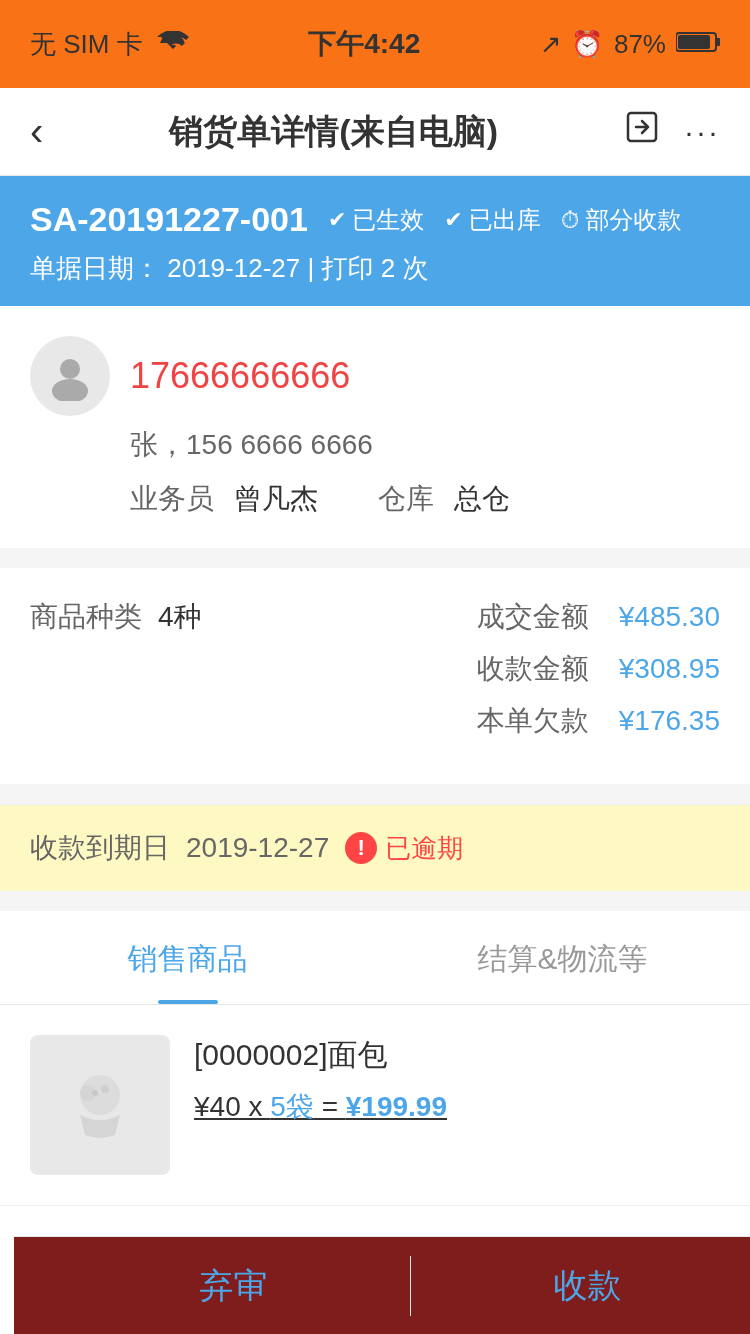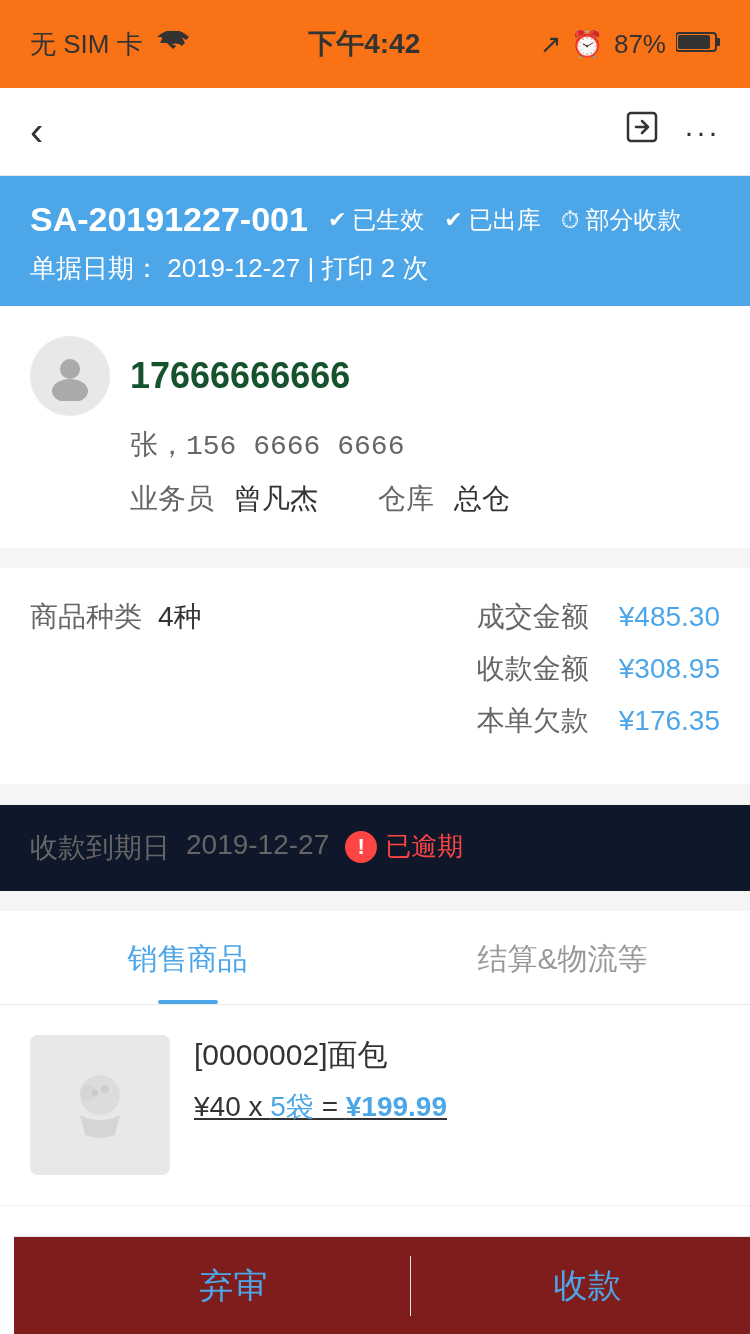--- a/index.html
+++ b/index.html
@@ -93,29 +93,28 @@
       border-radius: 50%;
       background: #e8e8e8;
       display: flex;
       align-items: center;
       justify-content: center;
       flex-shrink: 0;
     }
     .avatar svg { width: 50px; height: 50px; }
     .customer-name {
       font-size: 36px;
-      font-weight: 700;
-      color: #14532d;
+      font-weight: 400;
+      color: #ef4444;
     }
     .customer-info {
       font-size: 28px;
       color: #666;
       margin-left: 100px;
       margin-bottom: 16px;
-      font-family: Liberation Mono, monospace;
     }
     .customer-meta {
       display: flex;
       align-items: center;
       gap: 60px;
       margin-left: 100px;
     }
     .meta-item {
       display: flex;
       align-items: center;
@@ -151,25 +150,25 @@
       justify-content: space-between;
       gap: 30px;
       margin-bottom: 14px;
       font-size: 28px;
     }
     .stats-right-label { color: #666; }
     .stats-right-value { color: #4da6e8; font-weight: 500; }
 
     
     .due-section {
-      background: #0f172a;
+      background: #fef9c3;
       margin-top: 20px;
       padding: 24px 30px;
       display: flex;
-      align-items: flex-start;
+      align-items: center;
       gap: 16px;
       font-size: 28px;
       color: #666;
       border-top: 1px solid #f0f0f0;
     }
     .overdue-badge {
       display: flex;
       align-items: center;
       gap: 8px;
       color: #ff4444;
@@ -327,20 +326,21 @@
           <rect x="0" y="2" width="40" height="18" rx="3" ry="3" fill="none" stroke="#333" stroke-width="2"></rect>
           <rect x="40" y="7" width="4" height="8" rx="1" fill="#333"></rect>
           <rect x="2" y="4" width="32" height="14" rx="2" fill="#333"></rect>
         </svg>
     </span>
   </div>
 </div>
 
 <div class="nav-bar">
   <span class="nav-back">‹</span>
+  <span class="nav-title">销货单详情(来自电脑)</span>
   <div class="nav-actions">
     <span class="nav-icon">
       <svg width="36" height="36" viewBox="0 0 36 36" fill="none">
           <rect x="4" y="4" width="28" height="28" rx="3" stroke="#333" stroke-width="2.5" fill="none"></rect>
           <path d="M12 18h12M18 12l6 6-6 6" stroke="#333" stroke-width="2.5" stroke-linecap="round" stroke-linejoin="round"></path>
         </svg>
     </span>
     <span class="nav-icon" style="font-size:30px;letter-spacing:2px;color:#333">···</span>
   </div>
 </div>

